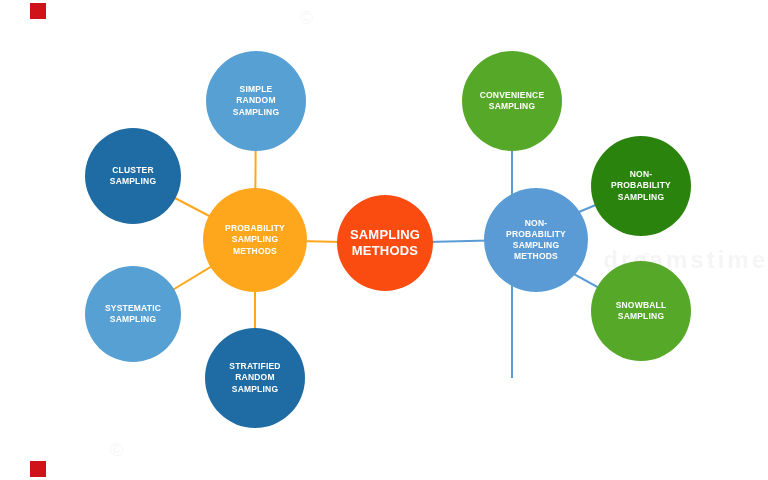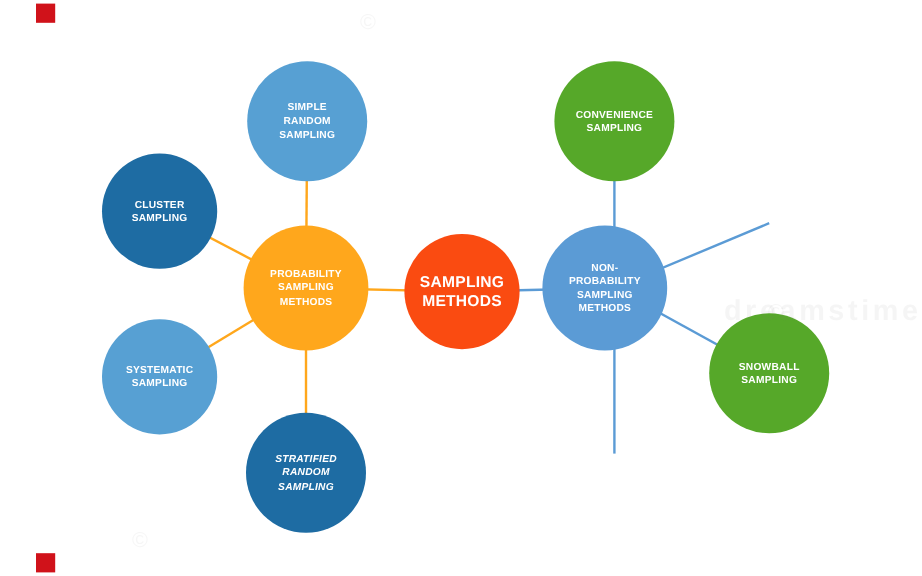--- a/index.html
+++ b/index.html
@@ -11,26 +11,26 @@
   svg.connectors{position:absolute;left:0;top:0;width:768px;height:480px;}
   .node{
     position:absolute;border-radius:50%;
     display:flex;align-items:center;justify-content:center;text-align:center;
     color:#ffffff;font-weight:bold;text-transform:uppercase;
     line-height:1.3;letter-spacing:.2px;box-sizing:border-box;
   }
   
   .n-center{left:337px;top:195px;width:96px;height:96px;background:#fa4b11;font-size:13px;padding:0 10px;line-height:1.25;}
   .n-hub-left{left:203px;top:188px;width:104px;height:104px;background:#ffa71c;font-size:8.5px;padding:0 16px;}
-  .n-hub-right{left:452px;top:188px;width:104px;height:104px;background:#5b9bd5;font-size:8.5px;padding:0 14px;}
+  .n-hub-right{left:484px;top:188px;width:104px;height:104px;background:#5b9bd5;font-size:8.5px;padding:0 14px;}
   
   .n-simple{left:206px;top:51px;width:100px;height:100px;background:#57a0d3;font-size:8.5px;padding:0 14px;}
   .n-cluster{left:85px;top:128px;width:96px;height:96px;background:#1e6ca3;font-size:8.5px;padding:0 14px;}
   .n-systematic{left:85px;top:266px;width:96px;height:96px;background:#57a0d3;font-size:8.5px;padding:0 14px;}
-  .n-stratified{left:205px;top:344px;width:100px;height:100px;background:#1e6ca3;font-size:8.5px;padding:0 16px;font-style:italic;}
+  .n-stratified{left:205px;top:328px;width:100px;height:100px;background:#1e6ca3;font-size:8.5px;padding:0 16px;}
   
   .n-convenience{left:462px;top:51px;width:100px;height:100px;background:#56a829;font-size:8.5px;padding:0 16px;}
   .n-nonprob{left:591px;top:136px;width:100px;height:100px;background:#2a830d;font-size:8.5px;padding:0 12px;}
   .n-snowball{left:591px;top:261px;width:100px;height:100px;background:#56a829;font-size:8.5px;padding:0 16px;text-align:center;}
   .n-quota{left:462px;top:328px;width:100px;height:100px;background:#2a830d;font-size:8.5px;padding:0 18px;}
   
   .logo-square{position:absolute;width:16px;height:16px;background:#d0121a;}
   .logo-top{left:30px;top:3px;}
   .logo-bottom{left:30px;top:461px;}
   .wm-band{
@@ -66,20 +66,21 @@
   <div class="node n-hub-left">PROBABILITY SAMPLING METHODS</div>
   <div class="node n-hub-right">NON-PROBABILITY SAMPLING METHODS</div>
   <div class="node n-center">SAMPLING METHODS</div>
 
   <div class="node n-simple">SIMPLE RANDOM SAMPLING</div>
   <div class="node n-cluster">CLUSTER SAMPLING</div>
   <div class="node n-systematic">SYSTEMATIC SAMPLING</div>
   <div class="node n-stratified">STRATIFIED RANDOM SAMPLING</div>
 
   <div class="node n-convenience">CONVENIENCE SAMPLING</div>
+  <div class="node n-nonprob">NON-PROBABILITY SAMPLING</div>
   <div class="node n-snowball">SNOWBALL SAMPLING</div>
 
   <div class="logo-square logo-top"></div>
   <div class="logo-square logo-bottom"></div>
   <div class="wm-band">dreamstime</div>
   <span class="wm-dot wm1">©</span>
   <span class="wm-dot wm2">©</span>
   <span class="wm-dot wm3">©</span>
 
 </div>

